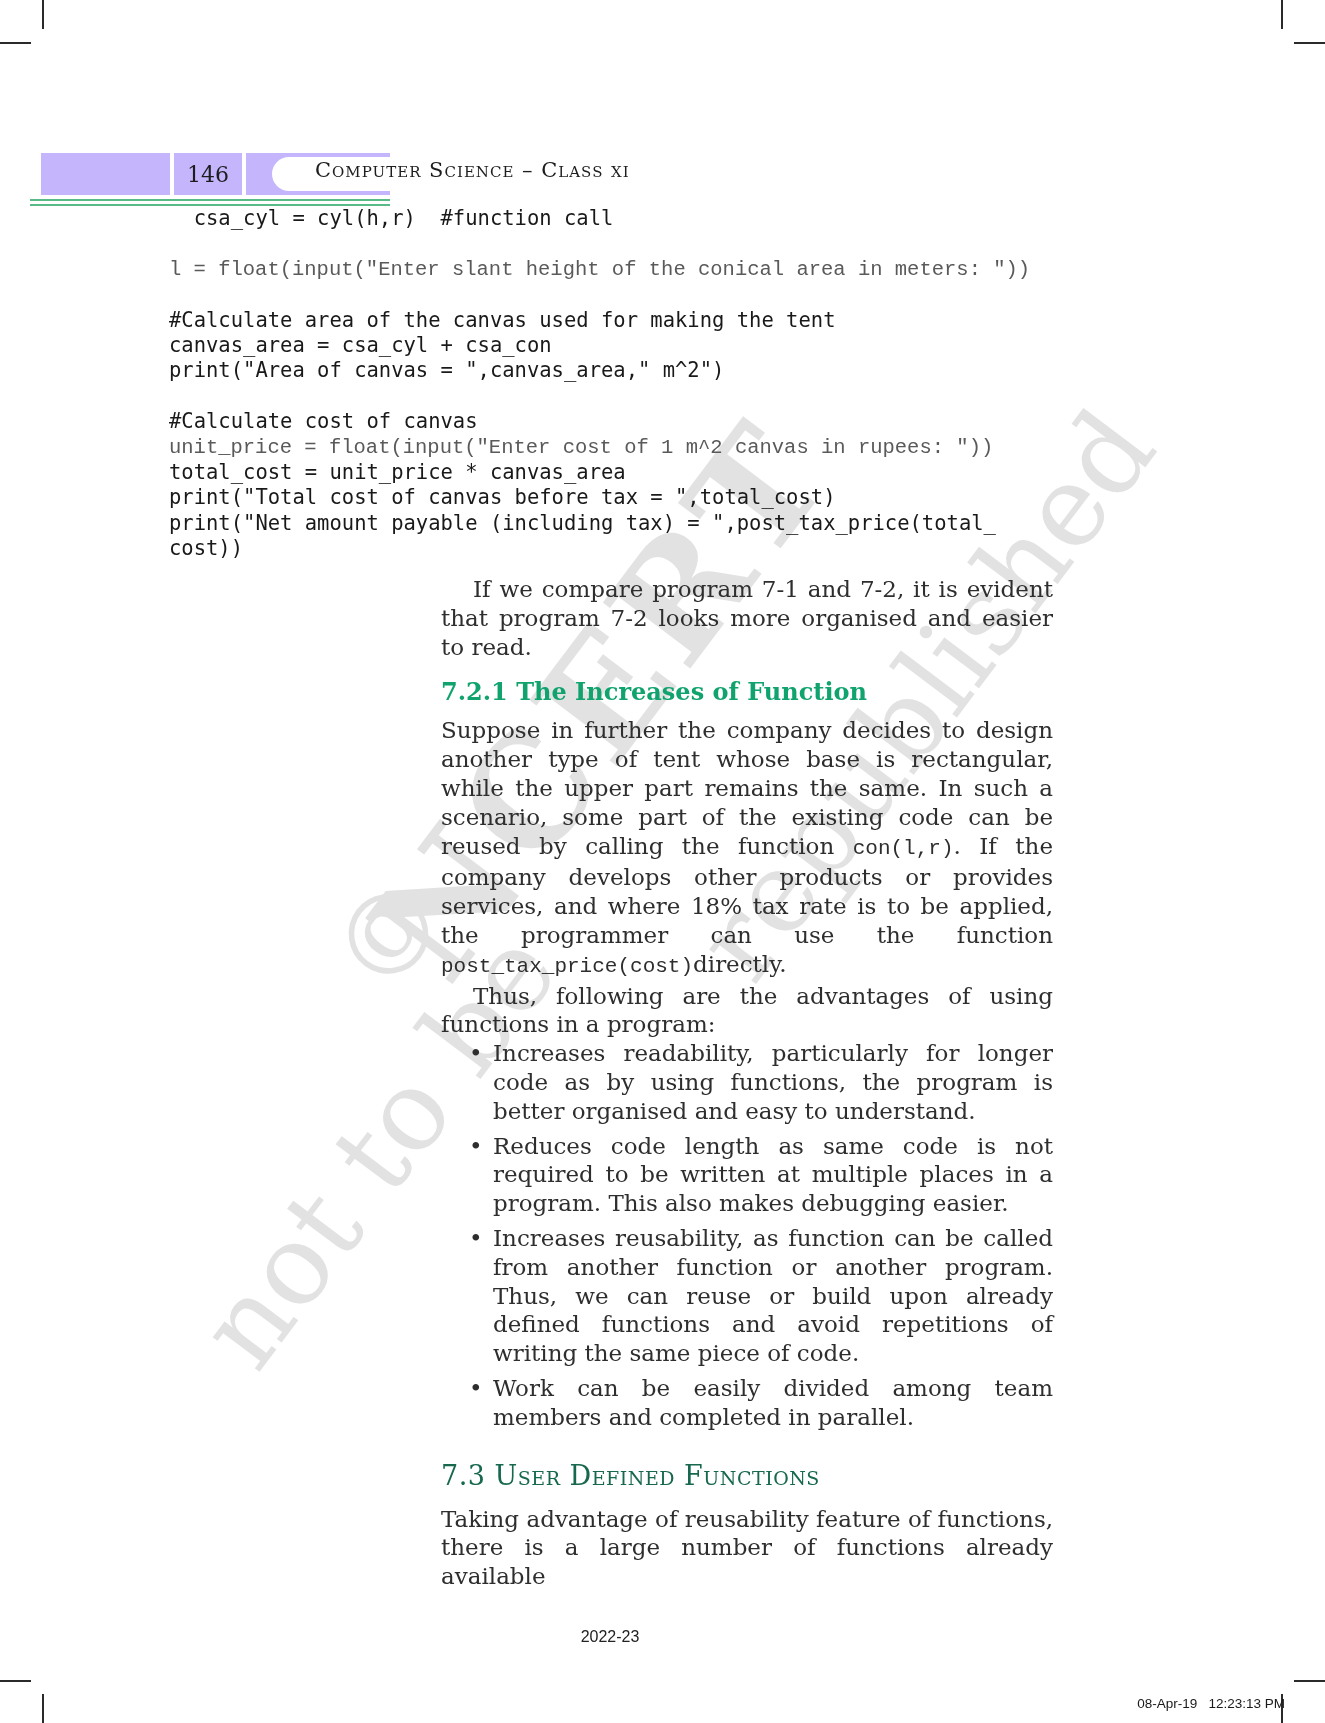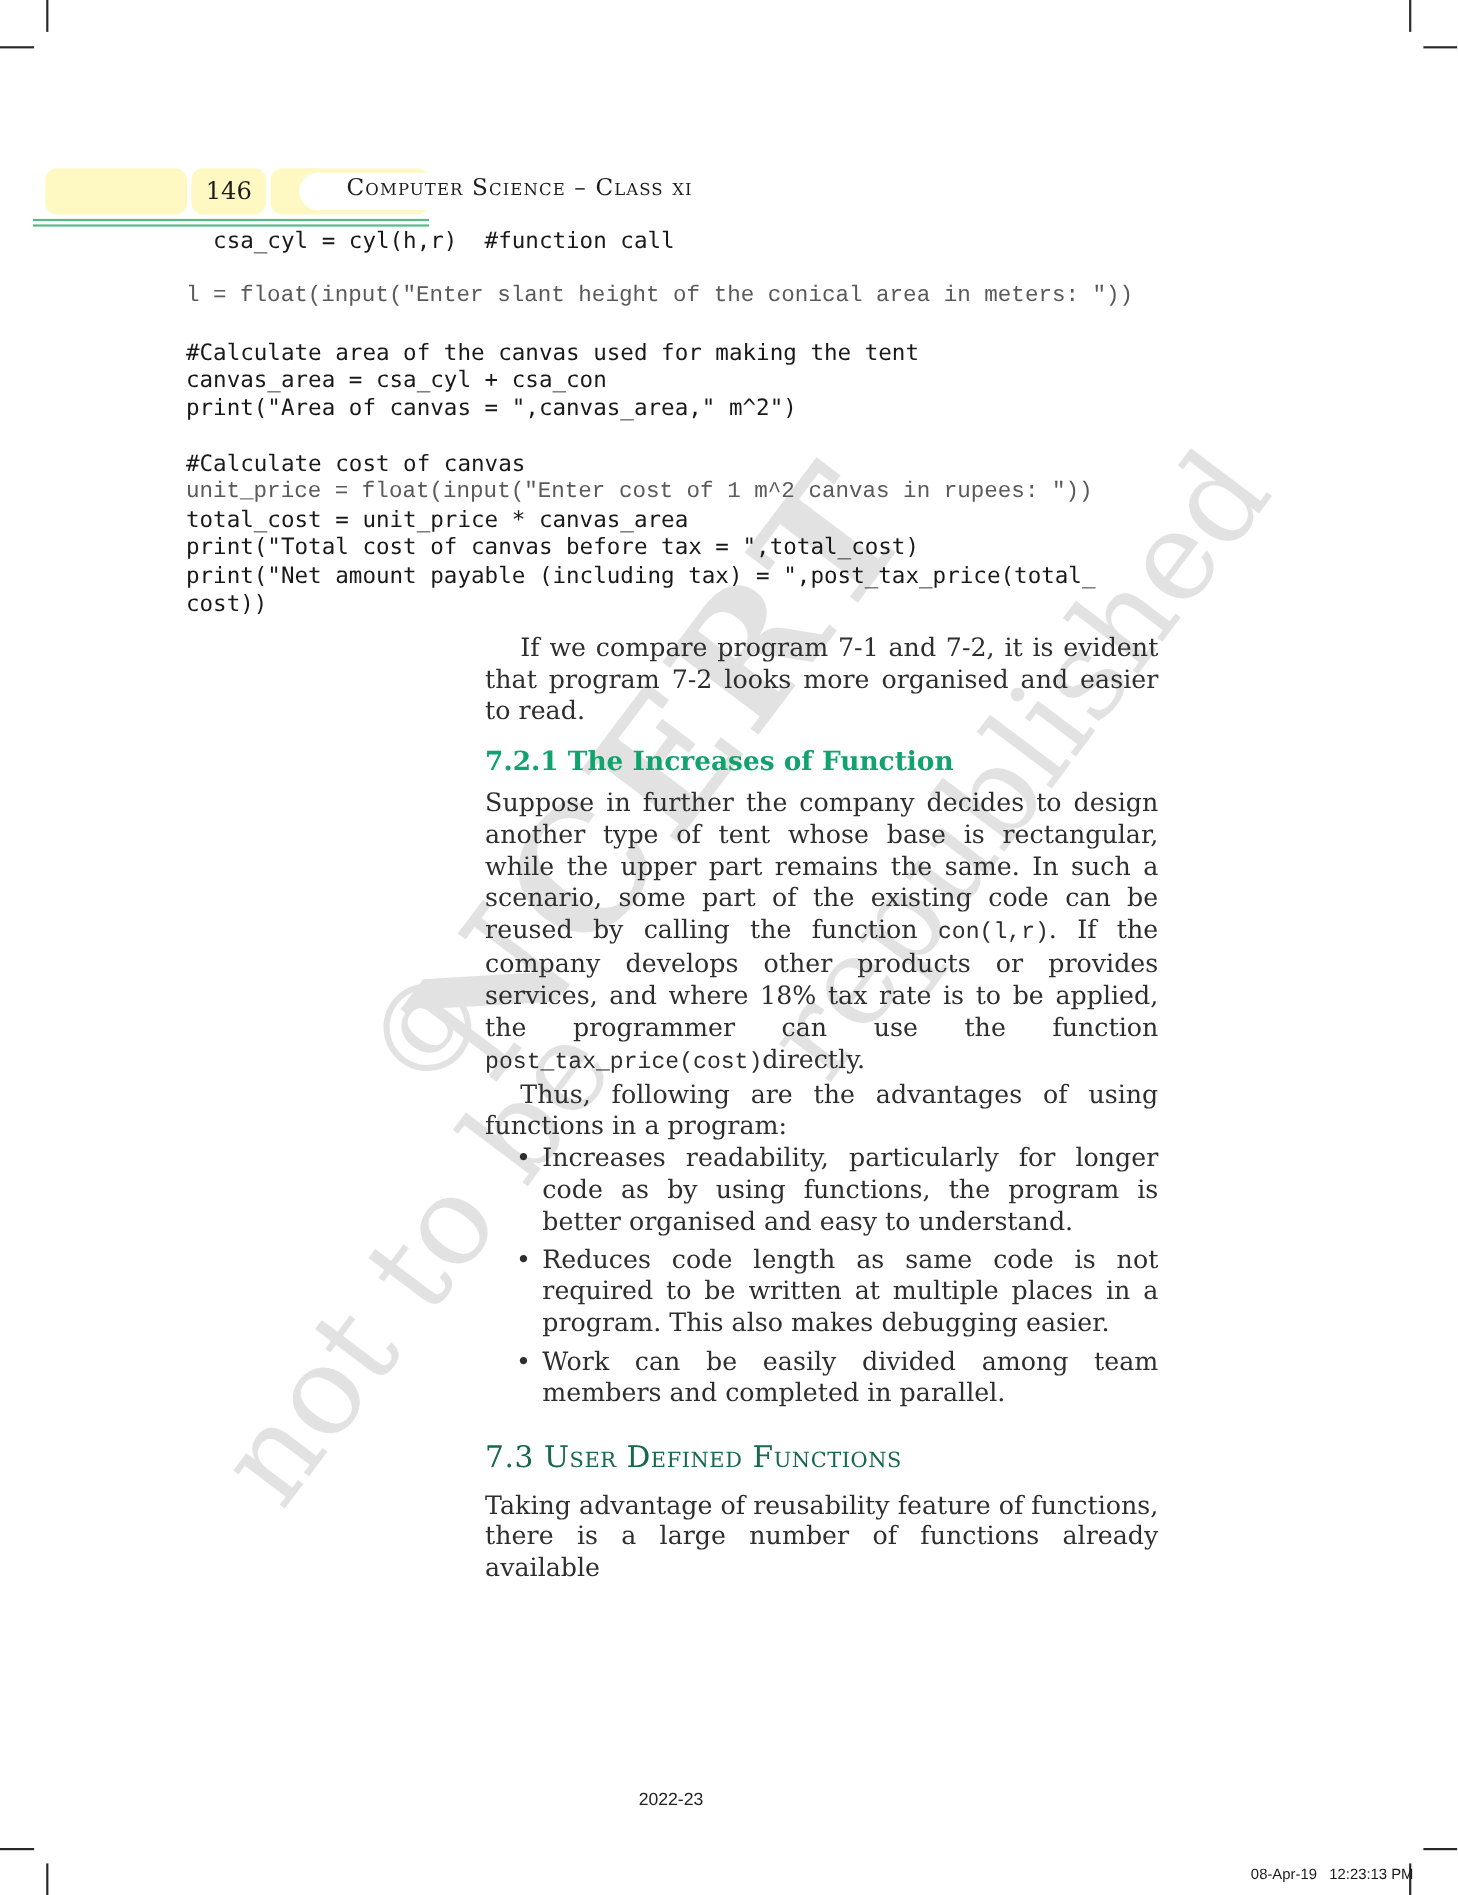--- a/index.html
+++ b/index.html
@@ -5,21 +5,21 @@
   html,body { margin:0; padding:0; background:#ffffff; }
   .page {
     position:relative; width:1325px; height:1723px; background:#ffffff;
     overflow:hidden; font-family:"DejaVu Serif", serif; color:#2e2e2e;
   }
   
   .crop { position:absolute; background:#2a2a2a; z-index:2; }
   .crop.v { width:2px; height:29px; }
   .crop.h { width:31px; height:2px; }
   
-  .hdr-block { position:absolute; top:153px; height:42px; background:#fef9c3; z-index:1;border-radius:11px; }
+  .hdr-block { position:absolute; top:153px; height:42px; background:#c4b5fd; z-index:1; }
   #hdr-b1 { left:41px;  width:129px; }
   #hdr-b2 { left:174px; width:68px; display:flex; align-items:center; justify-content:center;
             font-size:22px; color:#1d1d1d; }
   #hdr-b3 { left:246px; width:144px; }
   #hdr-pill { position:absolute; left:26px; top:4px; bottom:4px; right:0;
               background:#ffffff; border-radius:17px 0 0 17px; }
   #hdr-title { position:absolute; left:315px; top:158px; z-index:2; white-space:nowrap;
                font-variant:small-caps; font-size:21px; letter-spacing:1px; color:#1d1d1d; }
   #hdr-rule { position:absolute; left:30px; top:199px; width:360px; height:3px;
               border-top:2px solid #57ba87; border-bottom:2px solid #57ba87; z-index:1; }
@@ -108,20 +108,21 @@
 
     <div class="h721">7.2.1 The Increases of Function</div>
 
     <p><span>Suppose in further the company decides to design another type of tent whose base is rectangular, while the upper part remains the same. In such a scenario, some part of the existing code can be reused by calling the function </span><span class="icode">con(l,r)</span><span>. If the company develops other products or provides services, and where 18% tax rate is to be applied, the programmer can use the function </span><span class="icode">post_tax_price(cost)</span><span>directly.</span></p>
 
     <p class="indent">Thus, following are the advantages of using functions in a program:</p>
 
     <ul class="adv">
       <li>Increases readability, particularly for longer code as by using functions, the program is better organised and easy to understand.</li>
       <li>Reduces code length as same code is not required to be written at multiple places in a program. This also makes debugging easier.</li>
+      <li>Increases reusability, as function can be called from another function or another program. Thus, we can reuse or build upon already defined functions and avoid repetitions of writing the same piece of code.</li>
       <li>Work can be easily divided among team members and completed in parallel.</li>
     </ul>
 
     <div class="h73">7.3 User Defined Functions</div>
 
     <p>Taking advantage of reusability feature of functions, there is a large number of functions already available</p>
   </div>
 
   <div id="year">2022-23</div>
   <div class="imprint" id="imprint-left">Ch 7.indd   146</div>

